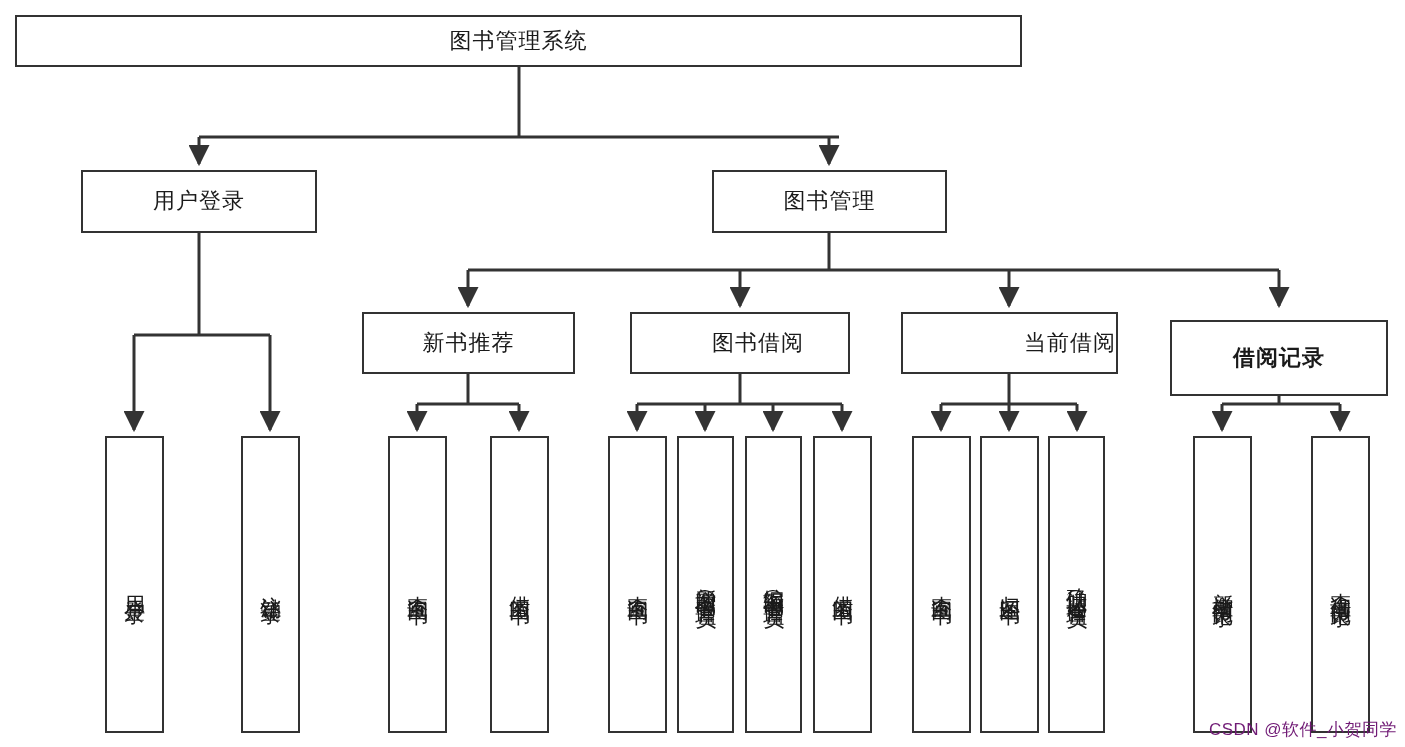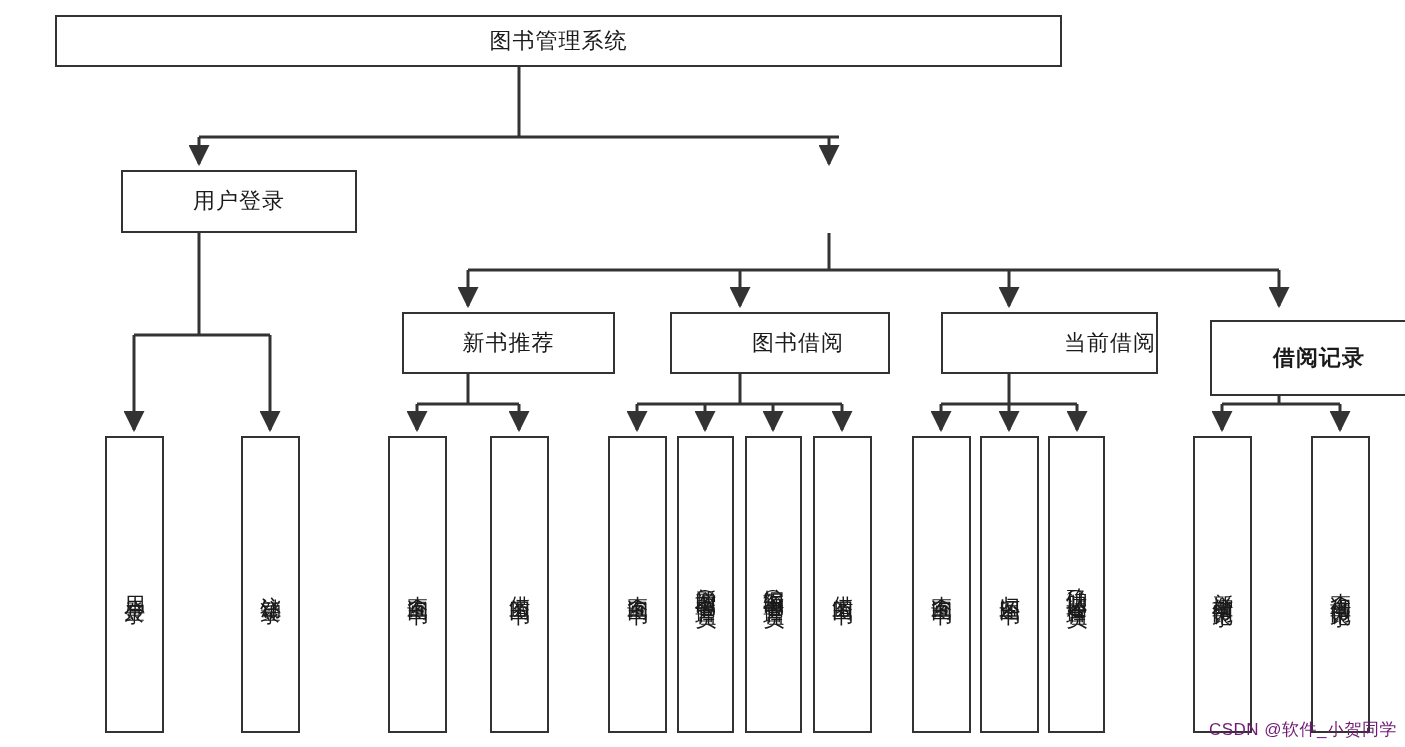--- a/index.html
+++ b/index.html
@@ -34,21 +34,20 @@
     display: flex;
     align-items: center;
     justify-content: center;
     color: #1a1a1a;
     text-align: center;
   }
   .node.horizontal {
     font-size: 22px;
     letter-spacing: 1px;
     line-height: 1.2;
-    margin-left: 40px;
   }
   .node.vertical {
     writing-mode: vertical-rl;
     text-orientation: upright;
     font-size: 21px;
     line-height: 1.25;
     letter-spacing: 3px;
     padding: 6px 0;
     align-items: center;
     justify-content: center;
@@ -128,20 +127,23 @@
   </svg>
 
   <div class="node horizontal" style="left:15px; top:15px; width:1007px; height:52px;">
     <span class="node-label">图书管理系统</span>
   </div>
 
   <div class="node horizontal" style="left:81px; top:170px; width:236px; height:63px;">
     <span class="node-label">用户登录</span>
   </div>
 
+  <div class="node horizontal" style="left:712px; top:170px; width:235px; height:63px;">
+    <span class="node-label">图书管理</span>
+  </div>
 
   <div class="node horizontal" style="left:362px; top:312px; width:213px; height:62px;text-align:center;">
     <span class="node-label">新书推荐</span>
   </div>
 
   <div class="node horizontal" style="left:630px; top:312px; width:220px; height:62px;padding-left:36px;">
     <span class="node-label">图书借阅</span>
   </div>
 
   <div class="node horizontal" style="left:901px; top:312px; width:217px; height:62px;justify-content:flex-end;">

